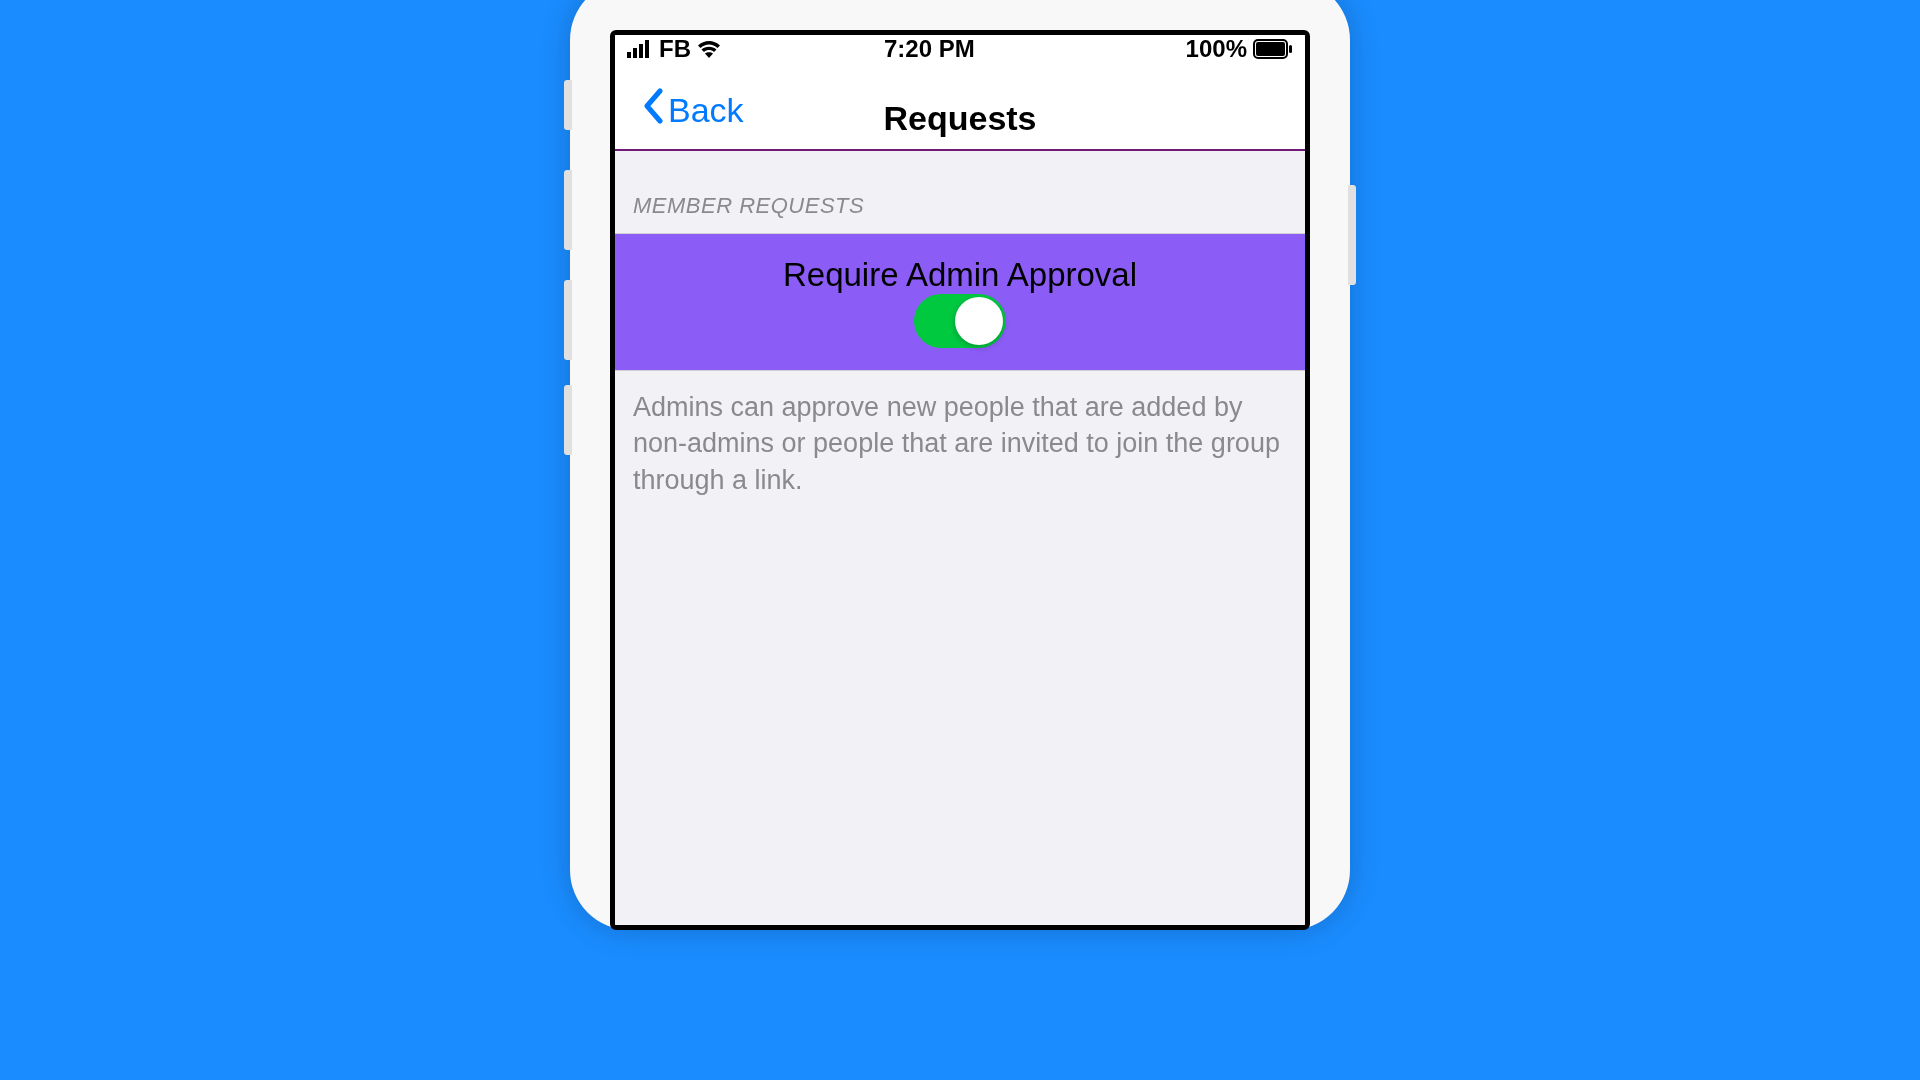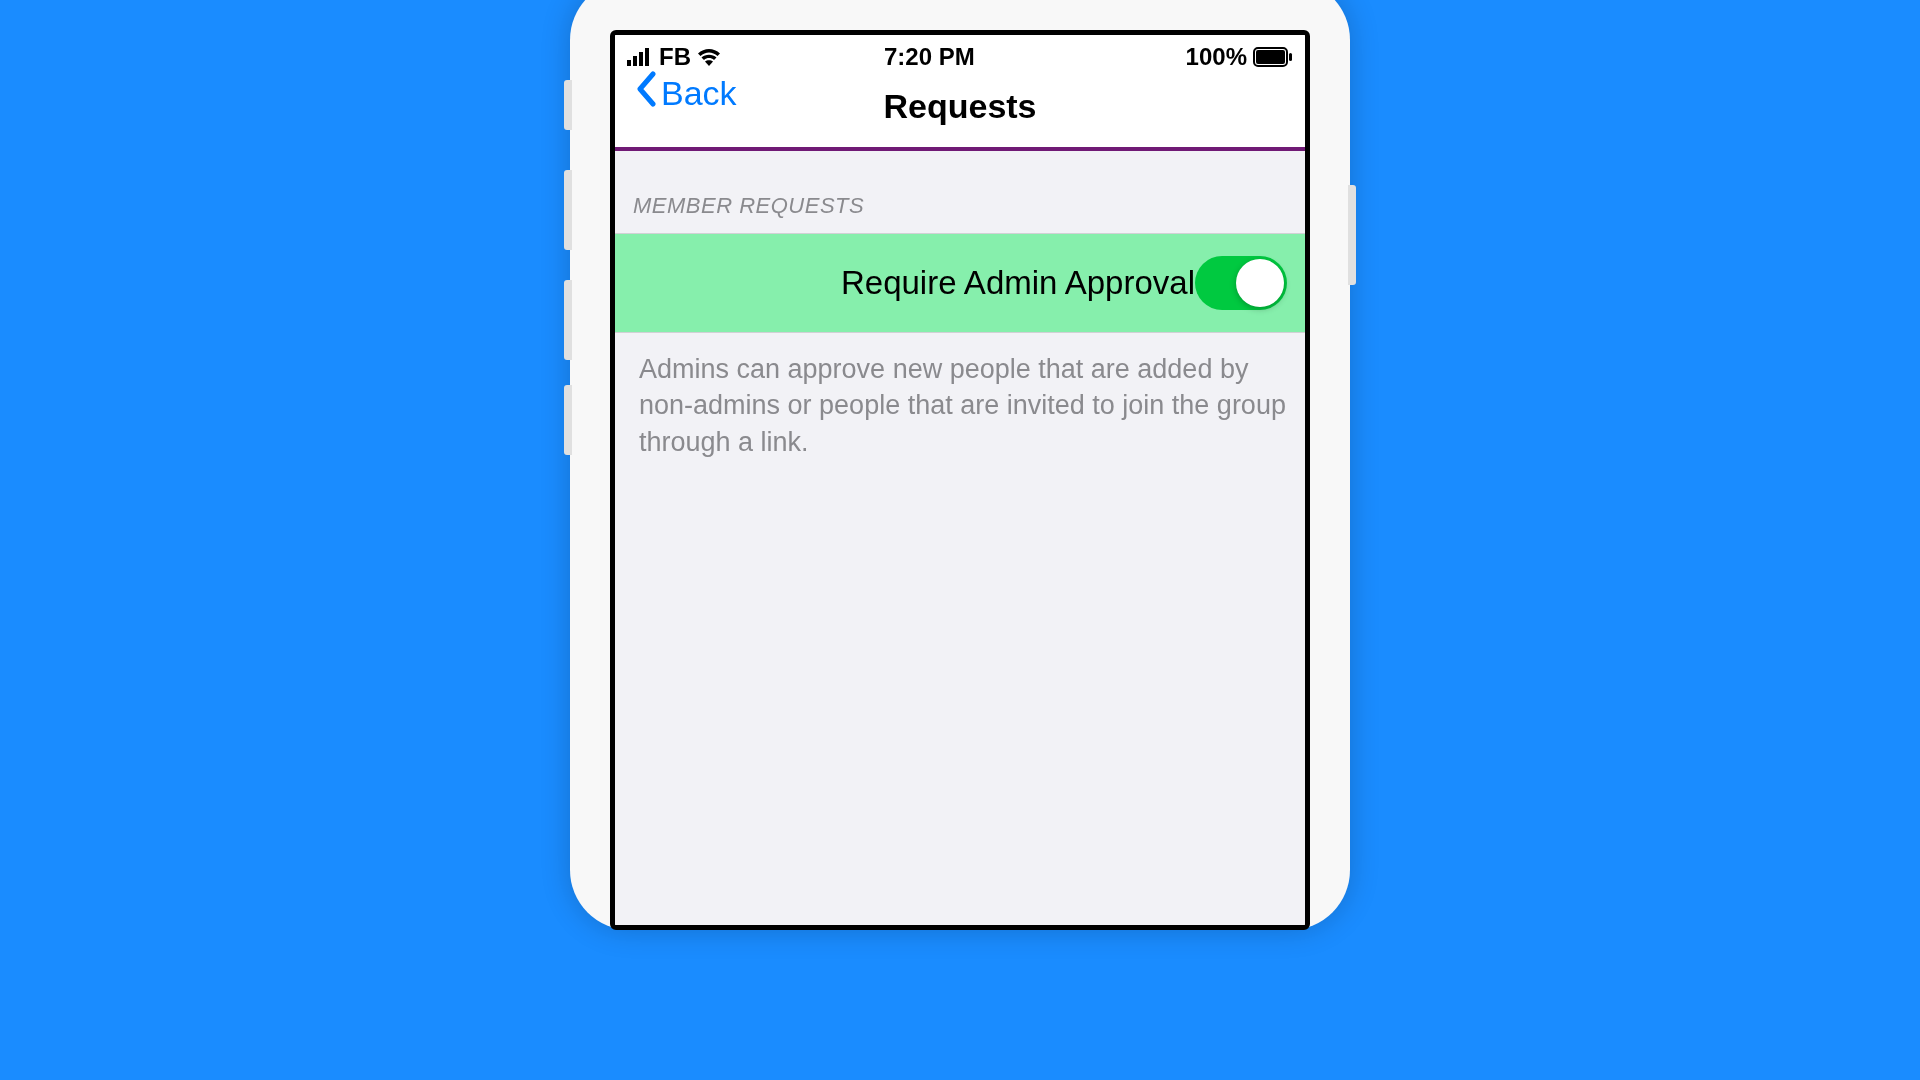--- a/index.html
+++ b/index.html
@@ -78,21 +78,21 @@
       border: 5px solid #000;
       border-radius: 6px;
       overflow: hidden;
       display: flex;
       flex-direction: column;
     }
     .status-bar {
       height: 36px;
       background: #fff;
       display: flex;
-      align-items: flex-end;
+      align-items: flex-start;
       justify-content: space-between;
       padding: 0 12px;
       font-size: 24px;
       font-weight: 600;
       color: #000;
     }
     .status-left {
       display: flex;
       align-items: center;
       gap: 6px;
@@ -107,24 +107,24 @@
       margin-left: 48px;
     }
     .battery-icon {
       display: flex;
       align-items: center;
     }
     .nav-bar {
       height: 80px;
       background: #fff;
       display: flex;
-      align-items: flex-start;
+      align-items: center;
       position: relative;
-      border-bottom: 4px solid #701a75;
-      padding: 0 20px;
+      border-bottom: 2px solid #701a75;
+      padding: 0 27px;
     }
     .back-button {
       display: flex;
       align-items: center;
       color: #007aff;
       font-size: 34px;
       cursor: pointer;
     }
     .back-chevron {
       margin-right: 4px;
@@ -143,27 +143,28 @@
       background: #f2f2f6;
     }
     .section-header {
       padding: 42px 13px 14px 18px;
       font-size: 22px;
       color: #8a8a8e;
       letter-spacing: 0.5px;
       font-style: italic;
     }
     .setting-row {
-      background: #86efac;
+      background: #8b5cf6;
       border-top: 1px solid #d1d1d5;
       border-bottom: 1px solid #d1d1d5;
       padding: 22px 18px;
       display: flex;
       align-items: center;
-      justify-content: flex-end;
+      justify-content: center;
+      flex-direction: column;
     }
     .setting-label {
       font-size: 33px;
       color: #000;
     }
     .toggle {
       width: 92px;
       height: 54px;
       background: #00c940;
       border-radius: 27px;
@@ -174,21 +175,21 @@
       position: absolute;
       right: 3px;
       top: 3px;
       width: 48px;
       height: 48px;
       background: #fff;
       border-radius: 50%;
       box-shadow: 0 2px 6px rgba(0,0,0,0.25);
     }
     .setting-description {
-      padding: 18px 18px 0 24px;
+      padding: 18px 18px 0 18px;
       font-size: 27px;
       line-height: 1.35;
       color: #8a8a8e;
     }
   </style>
 </head>
 <body>
 
 <div class="phone-frame">
   <div class="phone-button-left-1"></div>

